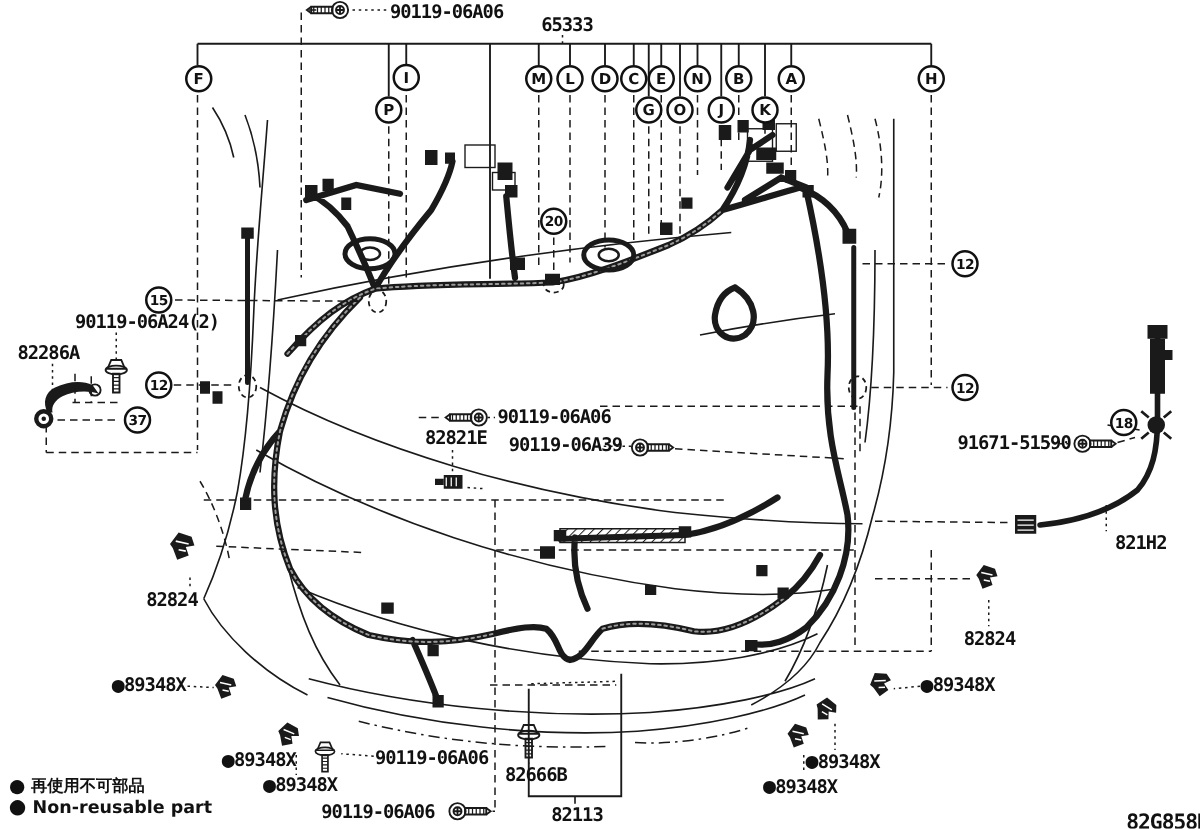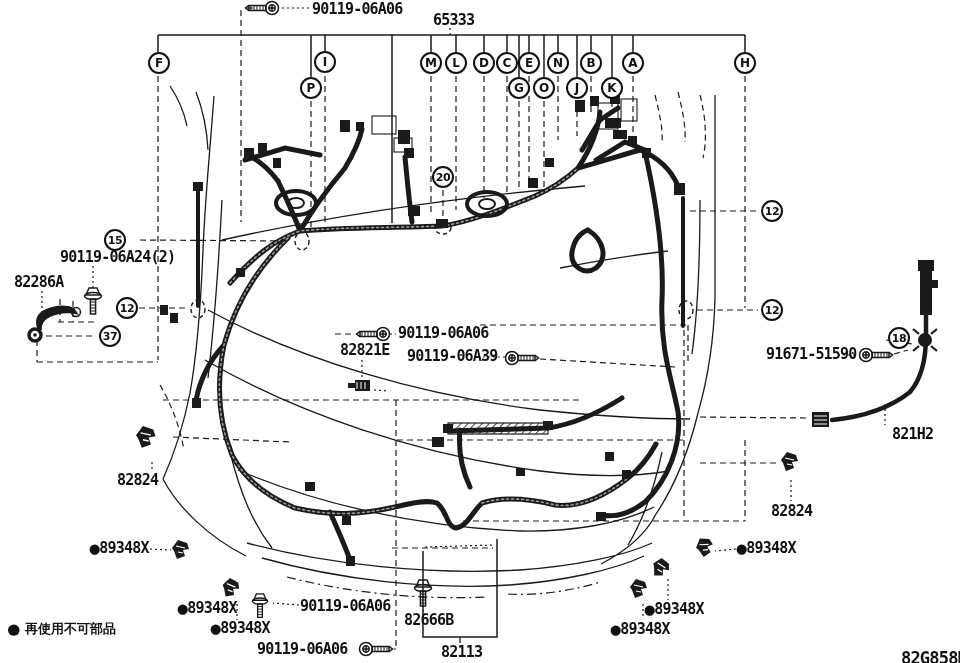--- a/index.html
+++ b/index.html
@@ -267,21 +267,21 @@
   <div class="co" style="left:533px;top:77px">
       <span>O</span>
     </div>
   <div class="co" style="left:566px;top:77px">
       <span>J</span>
     </div>
   <div class="co" style="left:601px;top:77px">
       <span>K</span>
     </div>
 
-  <div class="co num" style="left:104px;top:229px">
+  <div class="co num" style="left:116px;top:229px">
       <span>15</span>
     </div>
   <div class="co num" style="left:116px;top:297px">
       <span>12</span>
     </div>
   <div class="co num" style="left:99px;top:325px">
       <span>37</span>
     </div>
   <div class="co num" style="left:432px;top:166px">
       <span>20</span>
@@ -315,14 +315,15 @@
   <div class="lbl" style="left:645px;top:602px"><span class="dot">●</span><span>89348X</span></div>
   <div class="lbl" style="left:611px;top:622px"><span class="dot">●</span><span>89348X</span></div>
 
   <div class="lbl" style="left:300px;top:599px">90119-06A06</div>
   <div class="lbl" style="left:257px;top:642px">90119-06A06</div>
   <div class="lbl" style="left:404px;top:613px">82666B</div>
   <div class="lbl" style="left:441px;top:645px">82113</div>
   <div class="lbl small" style="left:901px;top:650px">82G858B</div>
 
   <div class="legend" style="top:620px"><span class="dot">●</span> <span>再使用不可部品</span></div>
+  <div class="legend" style="top:638px;font-size:14px"><span class="dot">●</span> <span>Non-reusable part</span></div>
 
 </div>
 
 </body></html>

